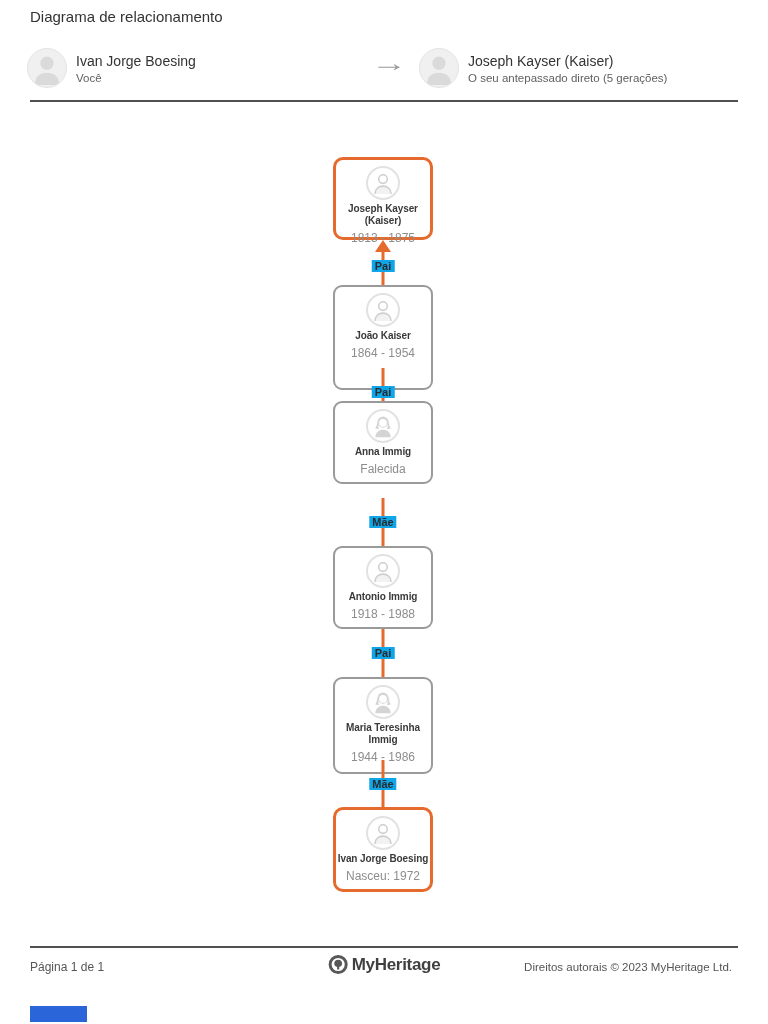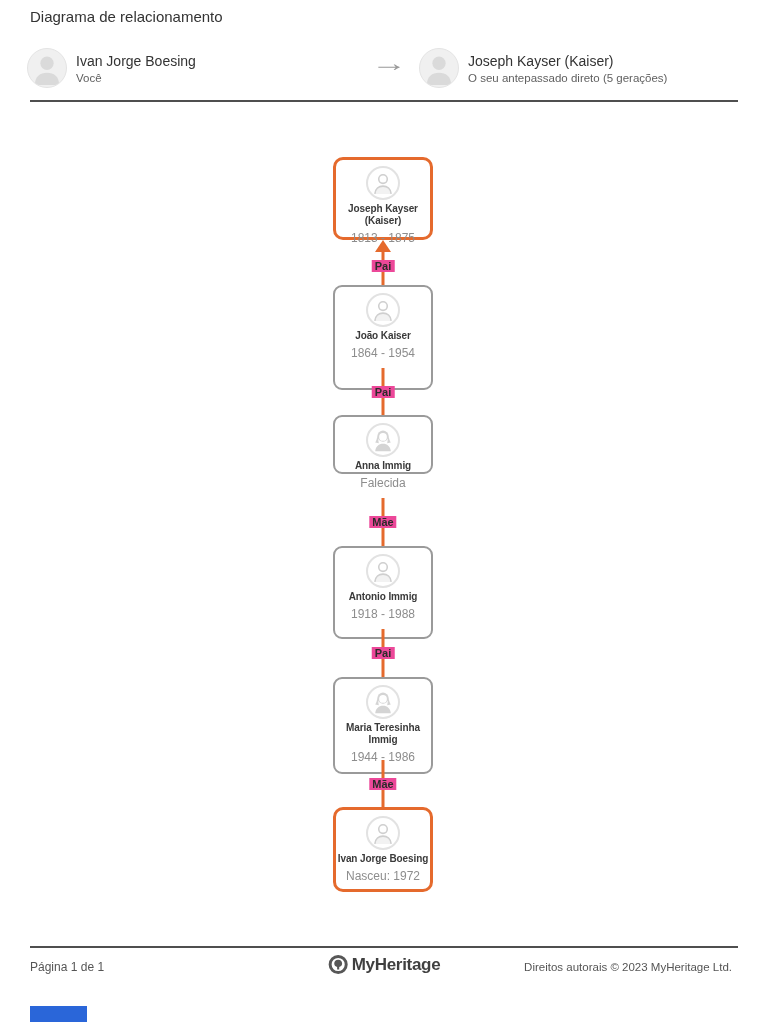--- a/index.html
+++ b/index.html
@@ -44,21 +44,21 @@
   .c-detail{margin-top:4px;font-size:12px;color:#8d8d8d;text-align:center;}
   
   .connector{position:absolute;left:333px;width:100px;}
   .conn-line{position:absolute;left:50%;transform:translateX(-50%);width:3px;top:0;bottom:0;
     background:var(--accent-orange);}
   .connector.first .conn-line{top:9px;}
   .conn-arrowhead{position:absolute;top:0;left:50%;margin-left:-8px;width:0;height:0;
     border-left:8px solid transparent;border-right:8px solid transparent;
     border-bottom:12px solid var(--accent-orange);}
   .conn-label{position:absolute;left:50%;top:50%;transform:translate(-50%,-50%);
-    background:#ec4899;padding:0 3px;font-size:11px;font-weight:bold;color:#2b2b2b;}
+    background:#0ea5e9;padding:0 3px;font-size:11px;font-weight:bold;color:#2b2b2b;}
   .connector.first .conn-label{top:26px;}
   
   .page-info{position:absolute;left:30px;top:960px;font-size:12px;color:#555;}
   .logo{position:absolute;left:50%;top:954px;transform:translateX(-50%);
     display:flex;align-items:center;gap:3px;}
   .logo-text{font-size:17px;font-weight:bold;color:#404040;letter-spacing:-0.3px;}
   .copyright{position:absolute;right:36px;top:961px;font-size:11.5px;color:#555;}
   .blue-mark{position:absolute;left:30px;top:1006px;width:57px;height:16px;background:var(--blue-mark);}
   svg{display:block;}
 </style>
@@ -123,40 +123,40 @@
   </div>
   <div class="c-name">João Kaiser</div>
   <div class="c-detail">1864 - 1954</div>
 </div>
 
 <div class="connector" style="top:368px;height:47px;">
   <div class="conn-line"></div>
   <div class="conn-label">Pai</div>
 </div>
 
-<div class="card" style="top:415px;height:59px;">
+<div class="card" style="top:401px;height:83px;">
   <div class="c-avatar">
     <svg viewBox="0 0 36 36" width="28" height="28">
       <circle cx="18" cy="13" r="7.2" fill="#d4d4d4"></circle>
       <path d="M11 12 c-.8 5-1.8 7.5-3 9.2 l4.6 1.1 z" fill="#d4d4d4"></path>
       <path d="M25 12 c.8 5 1.8 7.5 3 9.2 l-4.6 1.1 z" fill="#d4d4d4"></path>
       <circle cx="18" cy="14" r="5" fill="#fff"></circle>
       <path d="M8 32.5 c0.5-6.5 4.8-9.8 10-9.8 s9.5 3.3 10 9.8 z" fill="#d4d4d4"></path>
     </svg>
   </div>
   <div class="c-name">Anna Immig</div>
   <div class="c-detail">Falecida</div>
 </div>
 
 <div class="connector" style="top:498px;height:48px;">
   <div class="conn-line"></div>
   <div class="conn-label">Mãe</div>
 </div>
 
-<div class="card" style="top:546px;height:93px;">
+<div class="card" style="top:546px;height:83px;">
   <div class="c-avatar">
     <svg viewBox="0 0 36 36" width="28" height="28">
       <circle cx="18" cy="13" r="5.5" fill="#fff" stroke="#cfcfcf" stroke-width="2"></circle>
       <path d="M7.5 32 c0.5-6.5 5-10 10.5-10 s10 3.5 10.5 10" fill="#f2f2f2" stroke="#cfcfcf" stroke-width="2"></path>
     </svg>
   </div>
   <div class="c-name">Antonio Immig</div>
   <div class="c-detail">1918 - 1988</div>
 </div>
 

